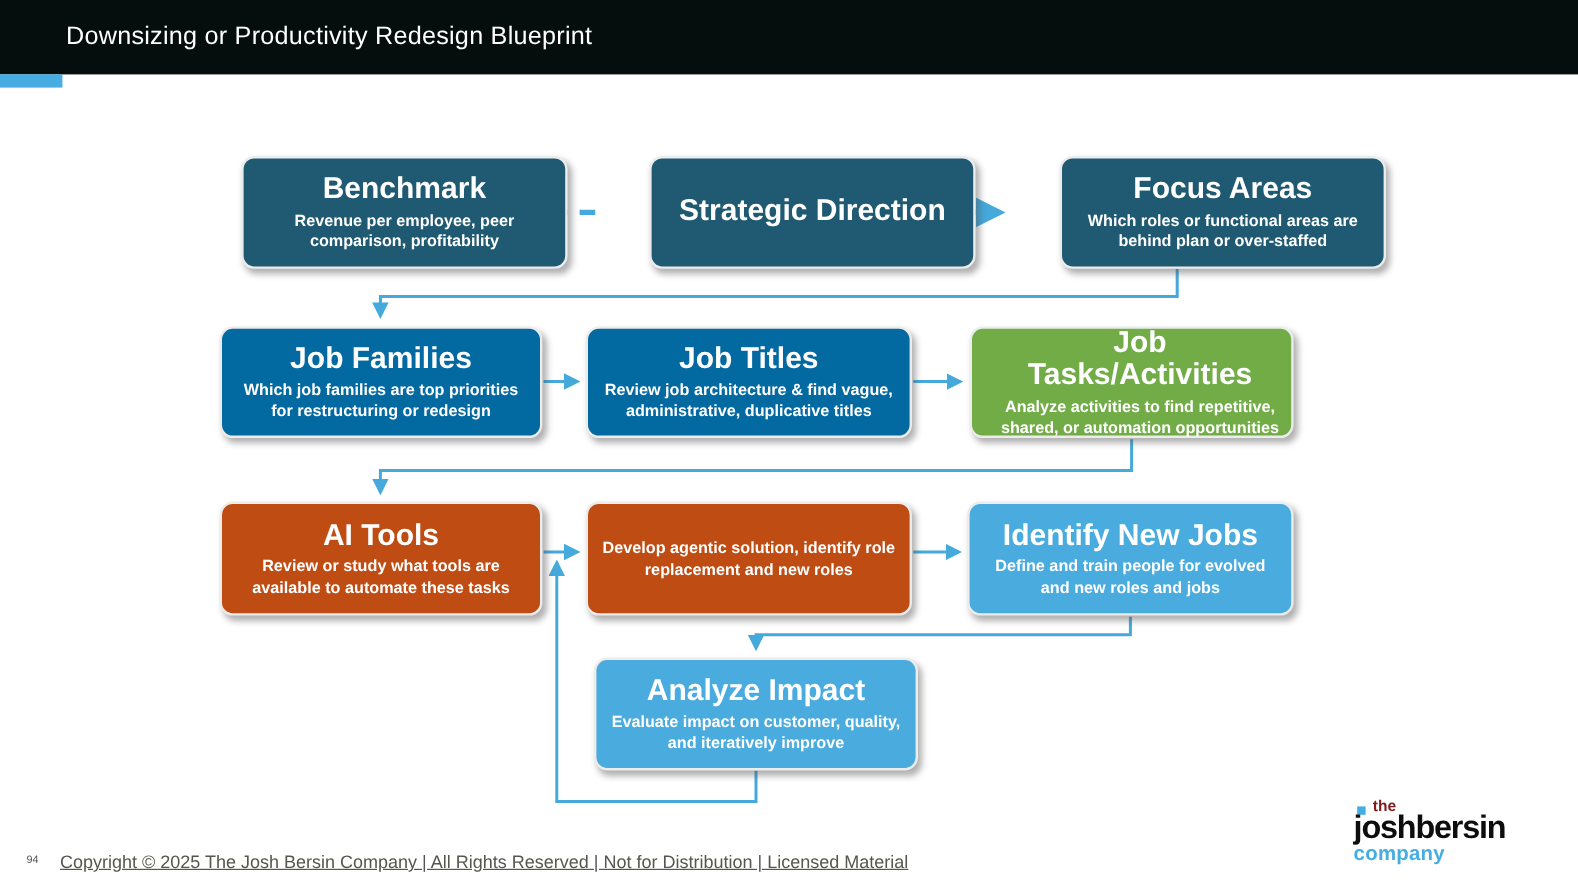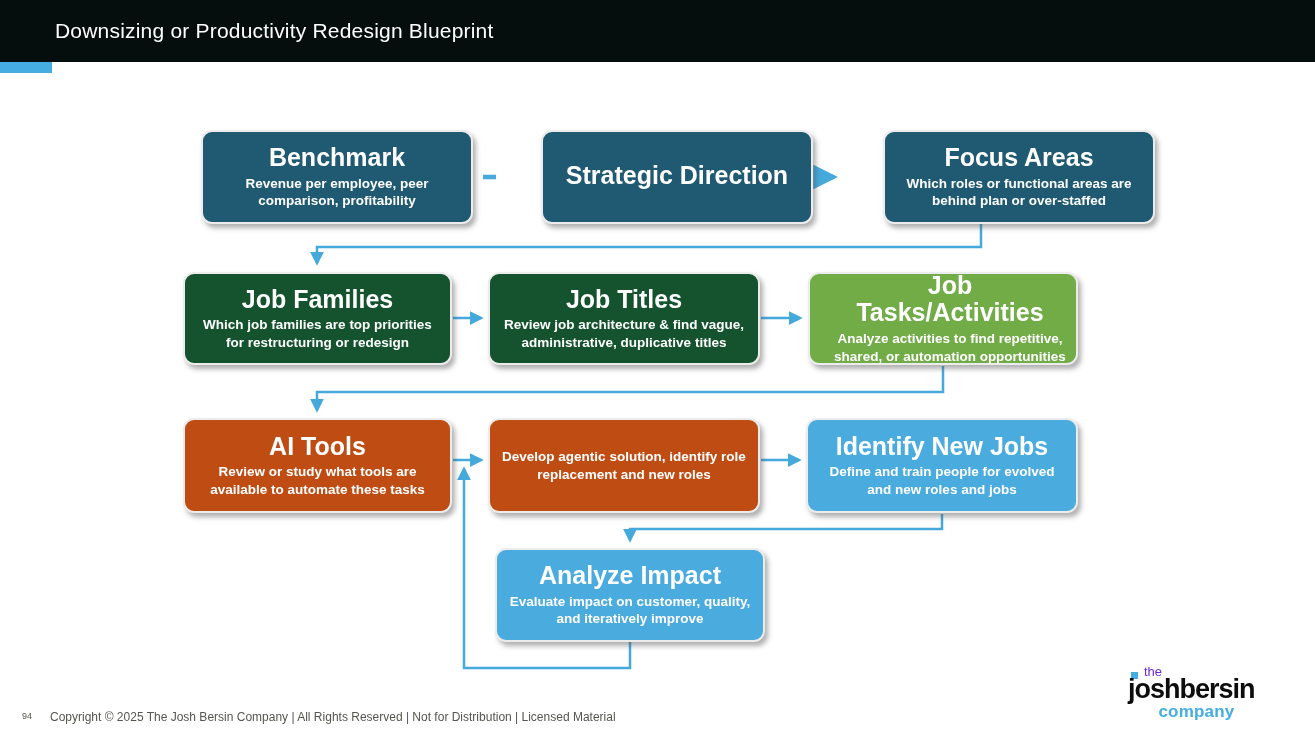--- a/index.html
+++ b/index.html
@@ -12,40 +12,40 @@
                 letter-spacing:.2px;}
   .accent-bar{position:absolute;left:0;top:62px;width:52px;height:11px;background:#45ade2;}
 
   .node{position:absolute;border:2px solid #ececec;border-radius:11px;
         box-shadow:3px 4px 5px rgba(80,80,80,.45);
         display:flex;flex-direction:column;justify-content:center;align-items:center;
         text-align:center;color:#ffffff;padding:0 10px;box-sizing:border-box;}
   .node-title{font-size:25px;font-weight:bold;line-height:1.1;margin-bottom:3px;}
   .node-sub{font-size:13.5px;font-weight:600;line-height:1.3;}
   .teal{background:#1f5972;margin-left:38px;}
-  .darkgreen{background:#14532d;}
+  .darkgreen{background:#0369a1;}
   .lightgreen{background:#71ac47;padding-left:24px;}
   .orange{background:#bf4d13;}
   .lightblue{background:#4aabdf;}
 
   svg.connectors{position:absolute;left:0;top:0;width:1315px;height:737px;pointer-events:none;}
   .edge{stroke:#45a9dc;fill:none;}
   .edge.solid{stroke-width:2.5px;}
   .edge.dashed{stroke-width:4.5px;stroke-dasharray:13 10;}
 
   .footer{position:absolute;left:0;top:708px;width:1315px;height:20px;color:#55564e;}
   .page-num{position:absolute;left:22px;top:3px;font-size:9px;}
-  .copyright{position:absolute;left:50px;top:2px;font-size:12px;}
+  .copyright{position:absolute;left:50px;top:2px;font-size:15px;text-decoration:underline;}
 
   .logo{position:absolute;left:1128px;top:664px;width:140px;}
   .logo .jdot{position:absolute;left:3px;top:8px;width:7px;height:7px;background:#45ade2;}
-  .logo .the{position:absolute;left:16px;top:0;color:#6d28d9;font-size:13px;font-weight:normal;}
+  .logo .the{position:absolute;left:16px;top:0;color:#7f1d1d;font-size:13px;font-weight:bold;}
   .logo .main{position:absolute;left:0;top:12px;width:140px;text-align:left;
               color:#0d0d0d;font-size:27px;font-weight:bold;letter-spacing:-1px;line-height:1;}
-  .logo .company{position:absolute;left:0;top:38px;width:137px;text-align:center;
+  .logo .company{position:absolute;left:0;top:38px;width:137px;text-align:left;
               color:#45ade2;font-size:17px;font-weight:bold;letter-spacing:.2px;}
 </style>
 </head>
 <body>
 
 <div class="title-bar">
   <h1>Downsizing or Productivity Redesign Blueprint</h1>
 </div>
 <div class="accent-bar"></div>
 

